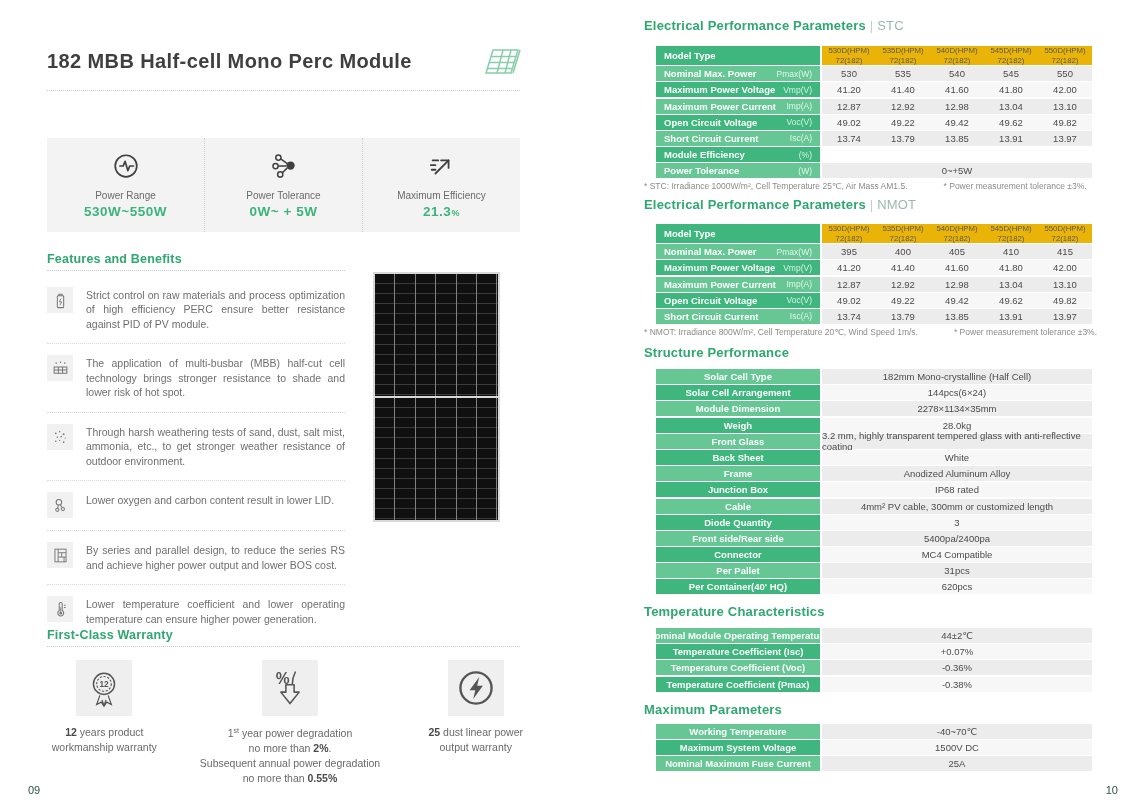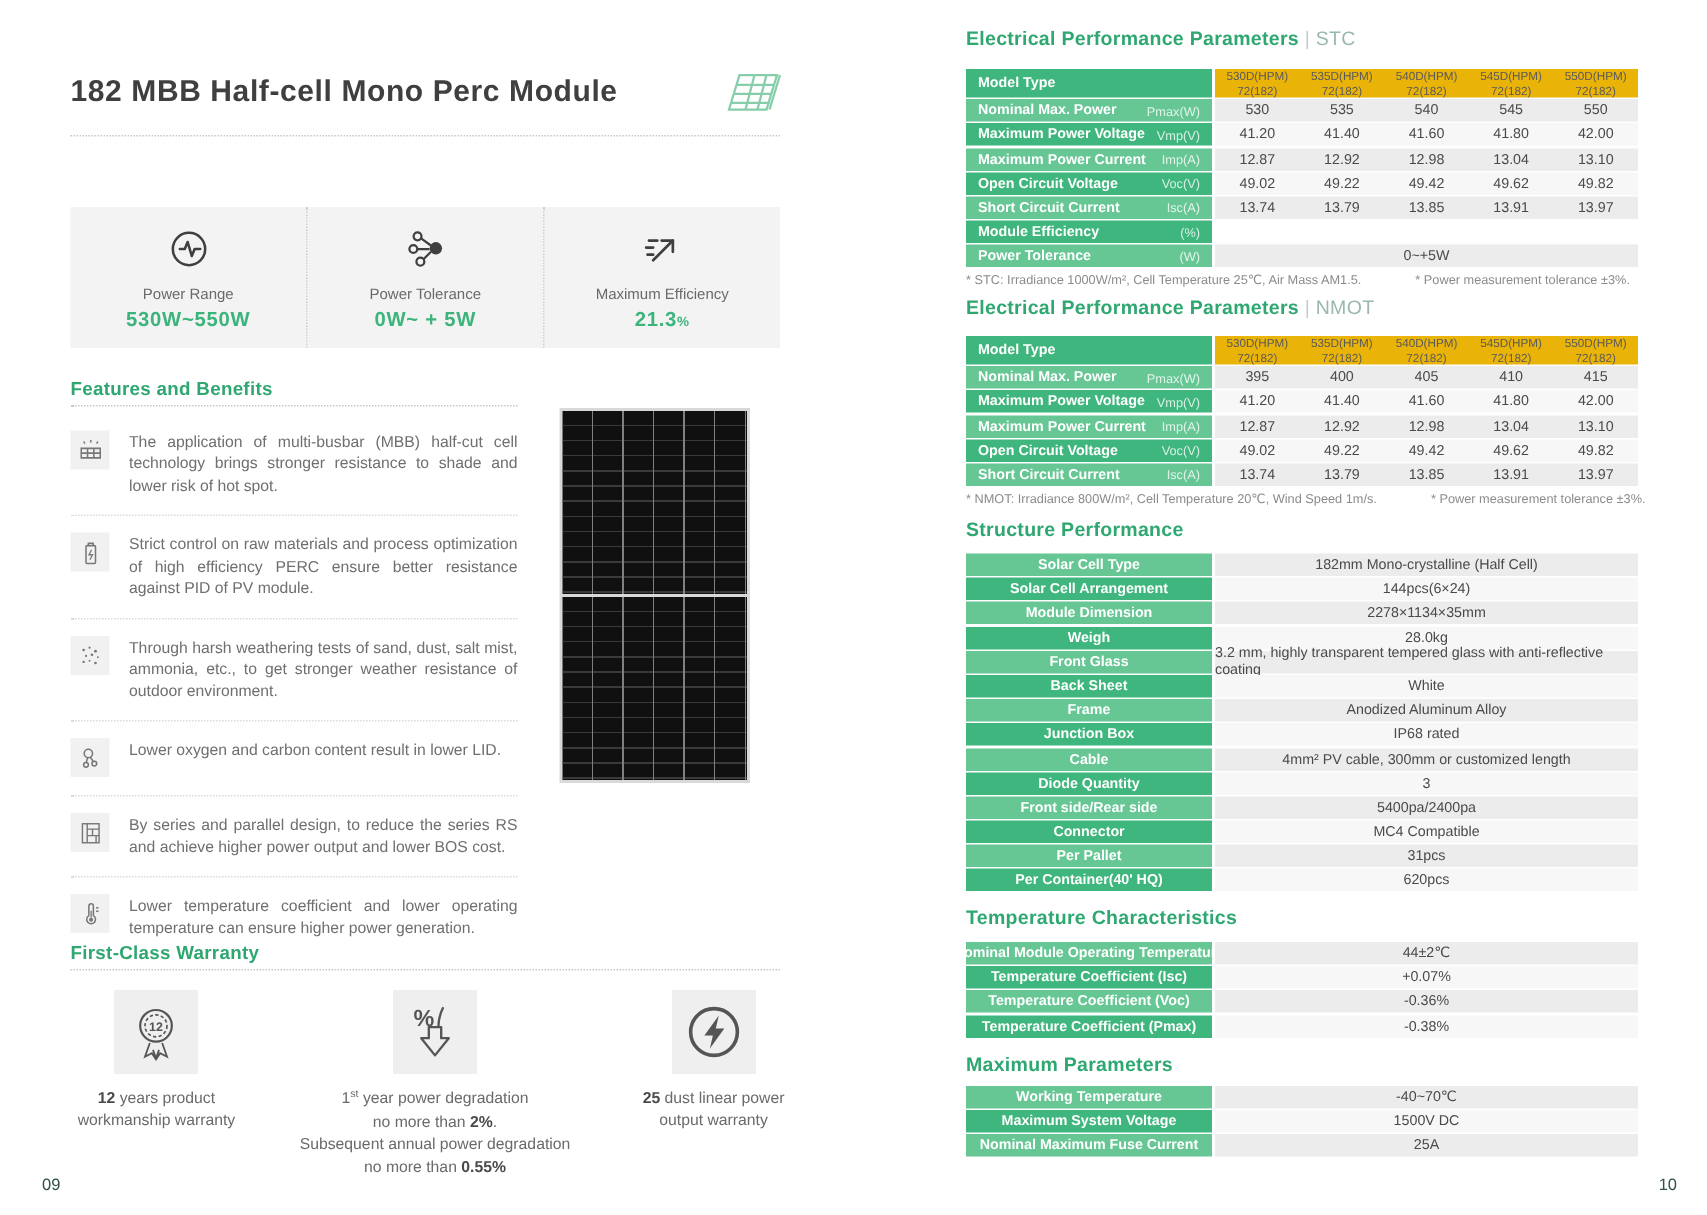--- a/index.html
+++ b/index.html
@@ -44,21 +44,21 @@
   .w-text .b{font-weight:bold;color:#4a4a4a;}
   .w-text sup{font-size:7px;}
   .page-num{bottom:14px;font-size:11px;color:var(--page-number);}
   .page-num.left{left:28px;}
   .page-num.right{right:20px;}
   
   .sec-title{left:644px;font-size:13px;font-weight:bold;color:var(--heading-green);margin:0;letter-spacing:.2px;}
   .sec-sep{color:#c2cfc9;font-weight:normal;}
   .sec-tag{color:#9bb8ac;font-weight:normal;}
   .rtable{left:644px;width:448px;}
-  .row{display:flex;height:15px;margin-bottom:1.2px;}
+  .row{display:flex;height:15px;margin-bottom:1.2px;margin-left:12px;}
   .row.head{height:19px;}
   .lbl{width:164px;box-sizing:border-box;display:flex;align-items:center;justify-content:space-between;
        padding:0 8px;color:#fff;font-size:9.5px;margin-right:2px;flex:none;}
   .lbl .name{font-weight:bold;white-space:nowrap;}
   .lbl.kv{justify-content:center;}
   .lbl .unit{font-weight:normal;font-size:8.5px;opacity:.8;}
   .g-dark{background:var(--g-dark);}
   .g-light{background:var(--g-light);}
   .vals{flex:1;display:flex;}
   .v-a{background:var(--v-a);}
@@ -108,39 +108,39 @@
           </svg></span><div class="stat-label">Maximum Efficiency</div><div class="stat-value">21.3<span class="suffix">%</span></div></div>
     </div>
 
   <h2 class="abs green-heading feat-head">Features and Benefits</h2>
   <div class="abs dotted feat-rule"></div>
   <div class="abs features" id="features">
       <div class="feature">
         <span class="f-icon">
           <svg viewBox="0 0 24 24">
             <g fill="none" stroke="currentColor" stroke-width="1.3">
-              <path d="M4 10h16v8H4z"></path>
-              <path d="M4 14h16M9.3 10v8M14.6 10v8"></path>
-              <path d="M7 6L6 4M12 5V3M17 6l1-2" stroke-dasharray="2 1.5"></path>
+              <rect x="8" y="6" width="8" height="15" rx="1"></rect>
+              <path d="M10 6V4h4v2"></path>
+              <path d="M12.7 9.5l-2.2 4.2h3l-2.2 4.2" stroke-width="1.1"></path>
             </g>
           </svg>
         </span>
-        <p>The application of multi-busbar (MBB) half-cut cell technology brings stronger resistance to shade and lower risk of hot spot.</p>
+        <p>Strict control on raw materials and process optimization of high efficiency PERC ensure better resistance against PID of PV module.</p>
       </div>
       <div class="feature">
         <span class="f-icon">
           <svg viewBox="0 0 24 24">
             <g fill="none" stroke="currentColor" stroke-width="1.3">
-              <rect x="8" y="6" width="8" height="15" rx="1"></rect>
-              <path d="M10 6V4h4v2"></path>
-              <path d="M12.7 9.5l-2.2 4.2h3l-2.2 4.2" stroke-width="1.1"></path>
+              <path d="M4 10h16v8H4z"></path>
+              <path d="M4 14h16M9.3 10v8M14.6 10v8"></path>
+              <path d="M7 6L6 4M12 5V3M17 6l1-2" stroke-dasharray="2 1.5"></path>
             </g>
           </svg>
         </span>
-        <p>Strict control on raw materials and process optimization of high efficiency PERC ensure better resistance against PID of PV module.</p>
+        <p>The application of multi-busbar (MBB) half-cut cell technology brings stronger resistance to shade and lower risk of hot spot.</p>
       </div>
       <div class="feature">
         <span class="f-icon">
           <svg viewBox="0 0 24 24">
             <g fill="currentColor">
               <circle cx="6" cy="8" r="1.1"></circle>
               <circle cx="11" cy="6" r=".9"></circle>
               <circle cx="16" cy="9" r="1.2"></circle>
               <circle cx="8" cy="13" r=".9"></circle>
               <circle cx="13" cy="12" r="1.1"></circle>

